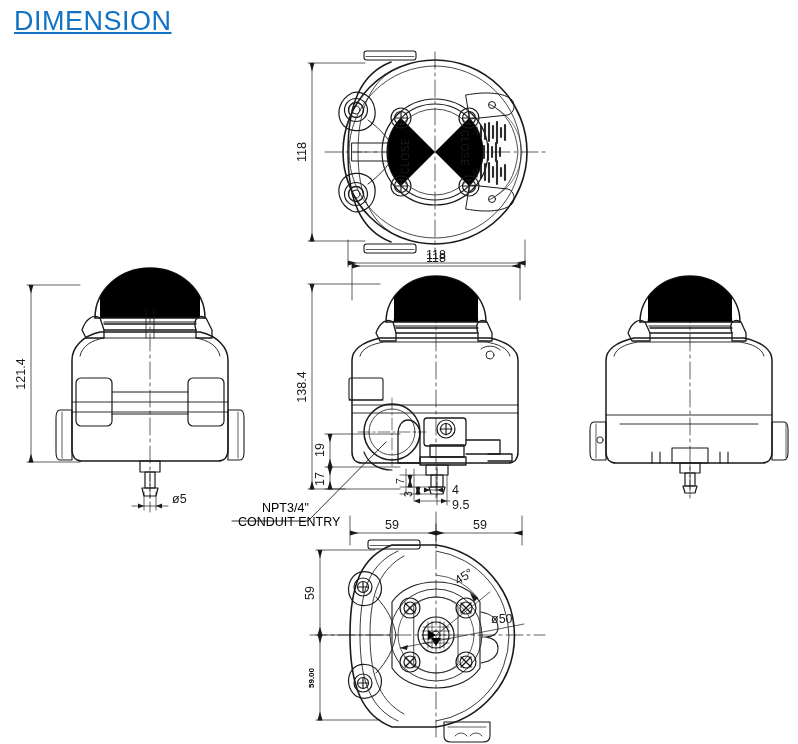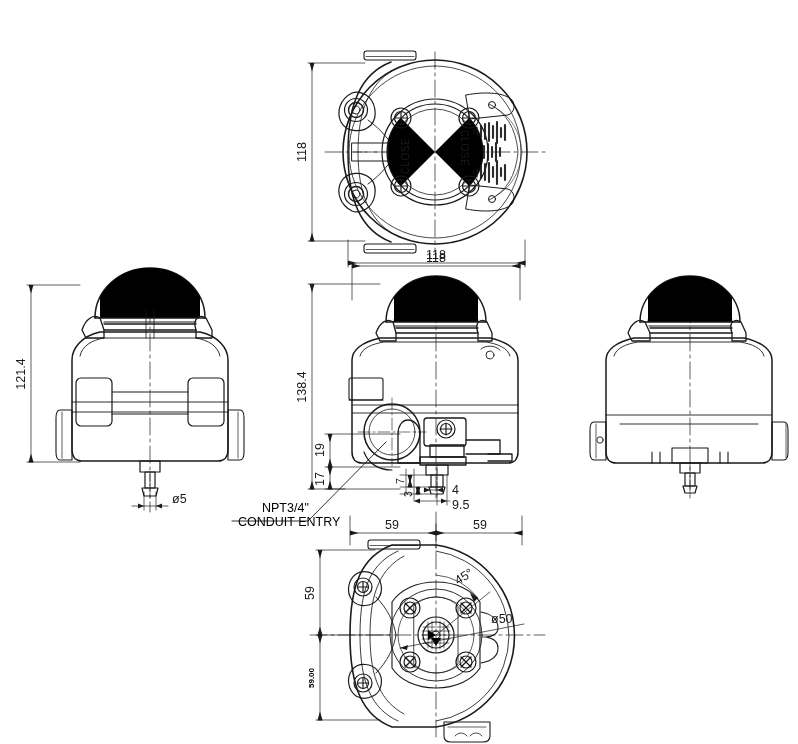--- a/index.html
+++ b/index.html
@@ -15,20 +15,21 @@
   .dimtext{font-family:"Liberation Sans",sans-serif;font-size:12.5px;fill:#1a1a1a;}
   .dimtext-sm{font-family:"Liberation Sans",sans-serif;font-size:10.5px;fill:#1a1a1a;}
   .notetext{font-family:"Liberation Sans",sans-serif;font-size:12.5px;fill:#000;}
   .tiny-bold{font-family:"Liberation Sans",sans-serif;font-size:8px;fill:#000;font-weight:bold;}
 </style>
 </head>
 <body>
 
 <div id="page">
 
+  <div id="title">DIMENSION</div>
 
   <svg viewBox="0 0 798 744" xmlns="http://www.w3.org/2000/svg">
     <defs>
       <marker id="ar" markerWidth="9" markerHeight="7" refX="8.5" refY="3.5" orient="auto" markerUnits="userSpaceOnUse">
         <path d="M0,3.5 L9,0.9 L9,6.1 Z" fill="#1a1a1a"></path>
       </marker>
       <marker id="arl" markerWidth="9" markerHeight="7" refX="0.5" refY="3.5" orient="auto" markerUnits="userSpaceOnUse">
         <path d="M9,3.5 L0,0.9 L0,6.1 Z" fill="#1a1a1a"></path>
       </marker>
       <clipPath id="domeClipTop">

